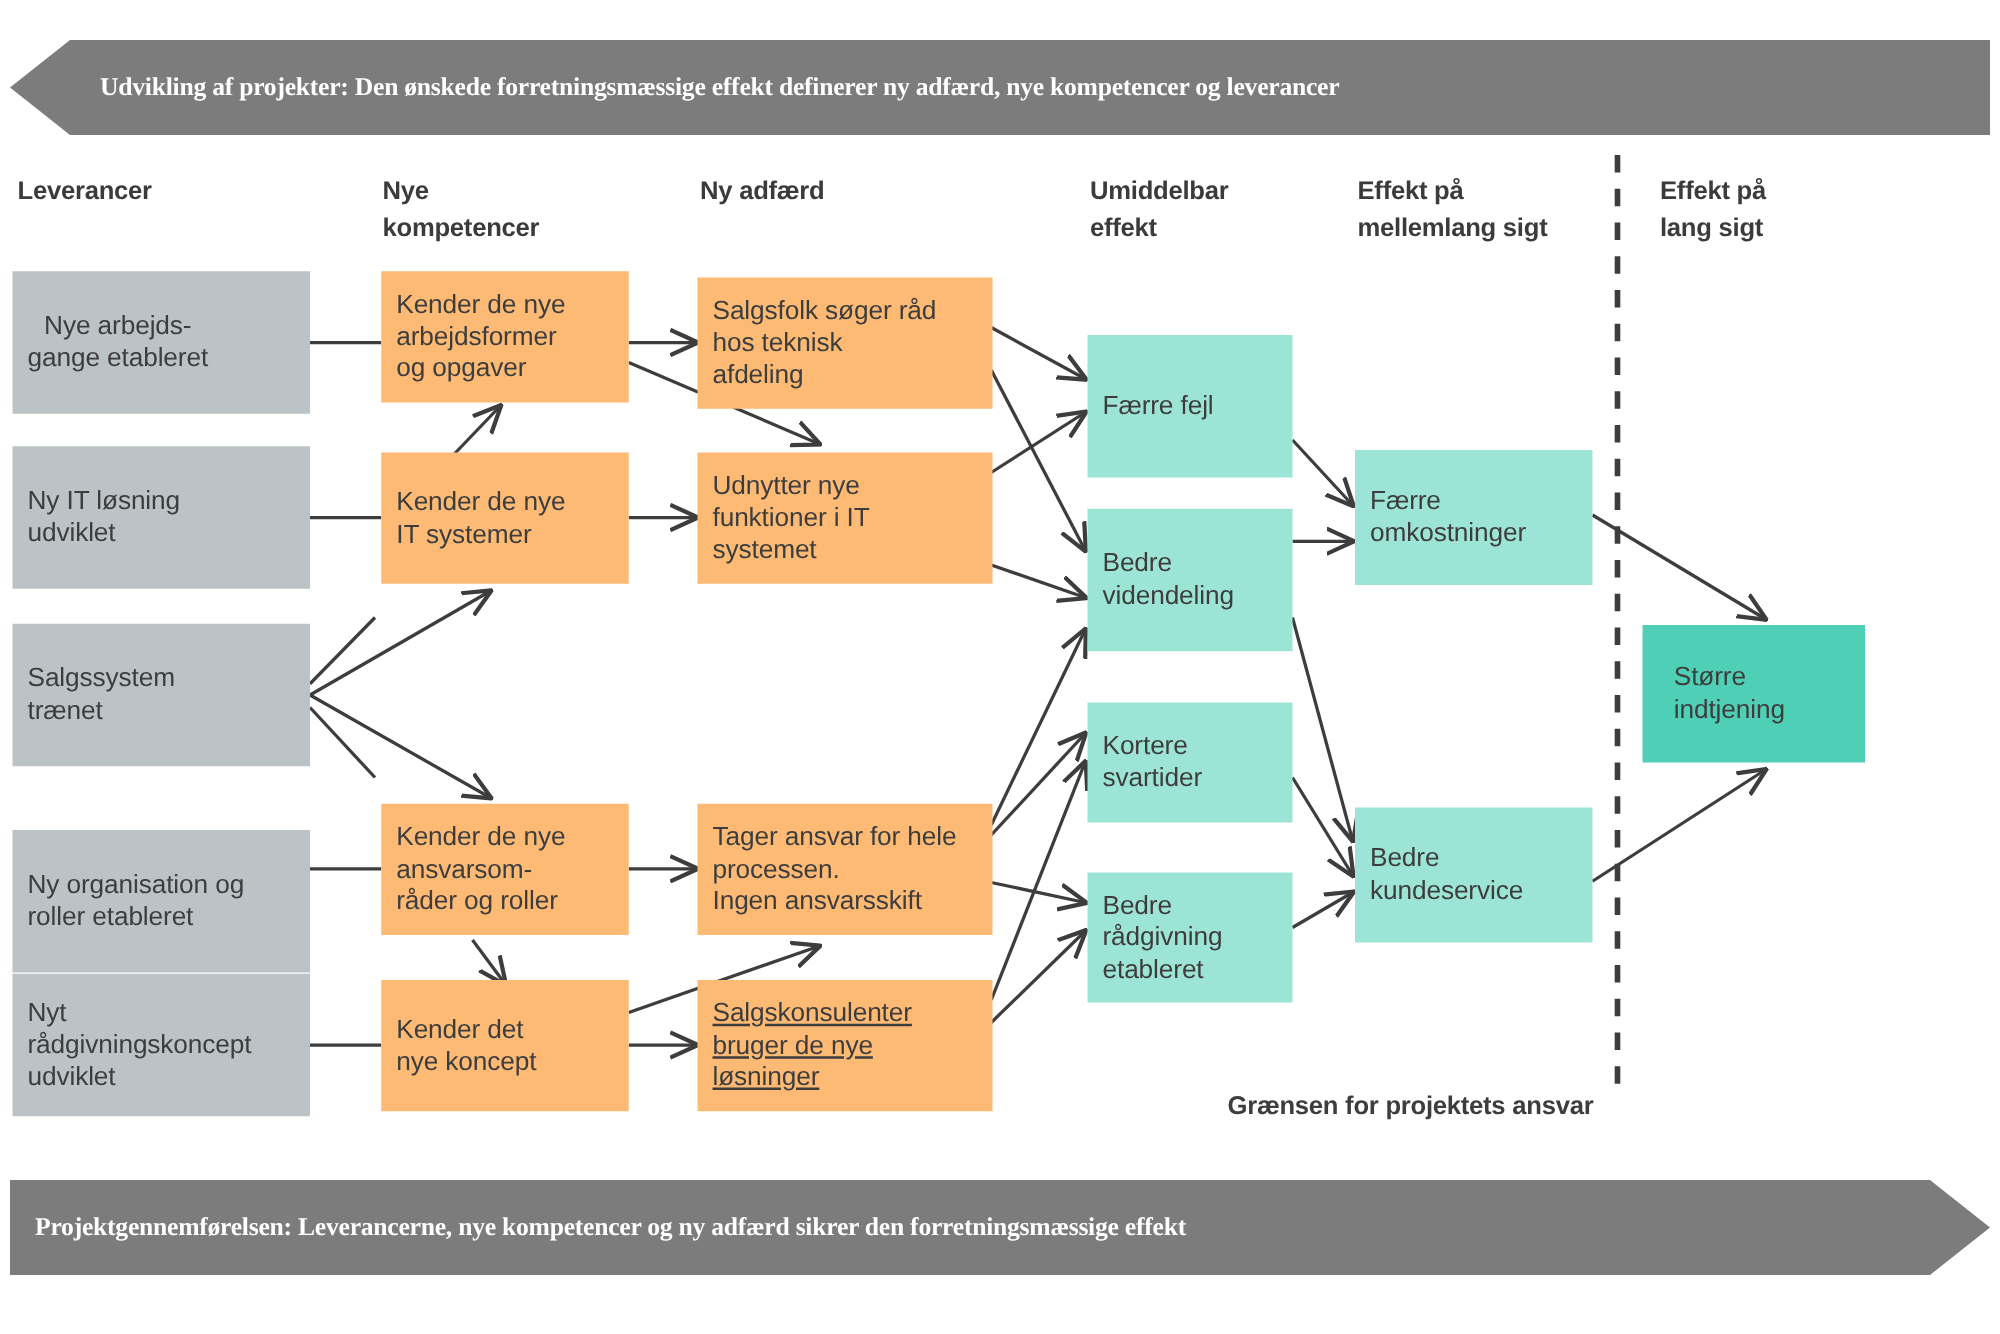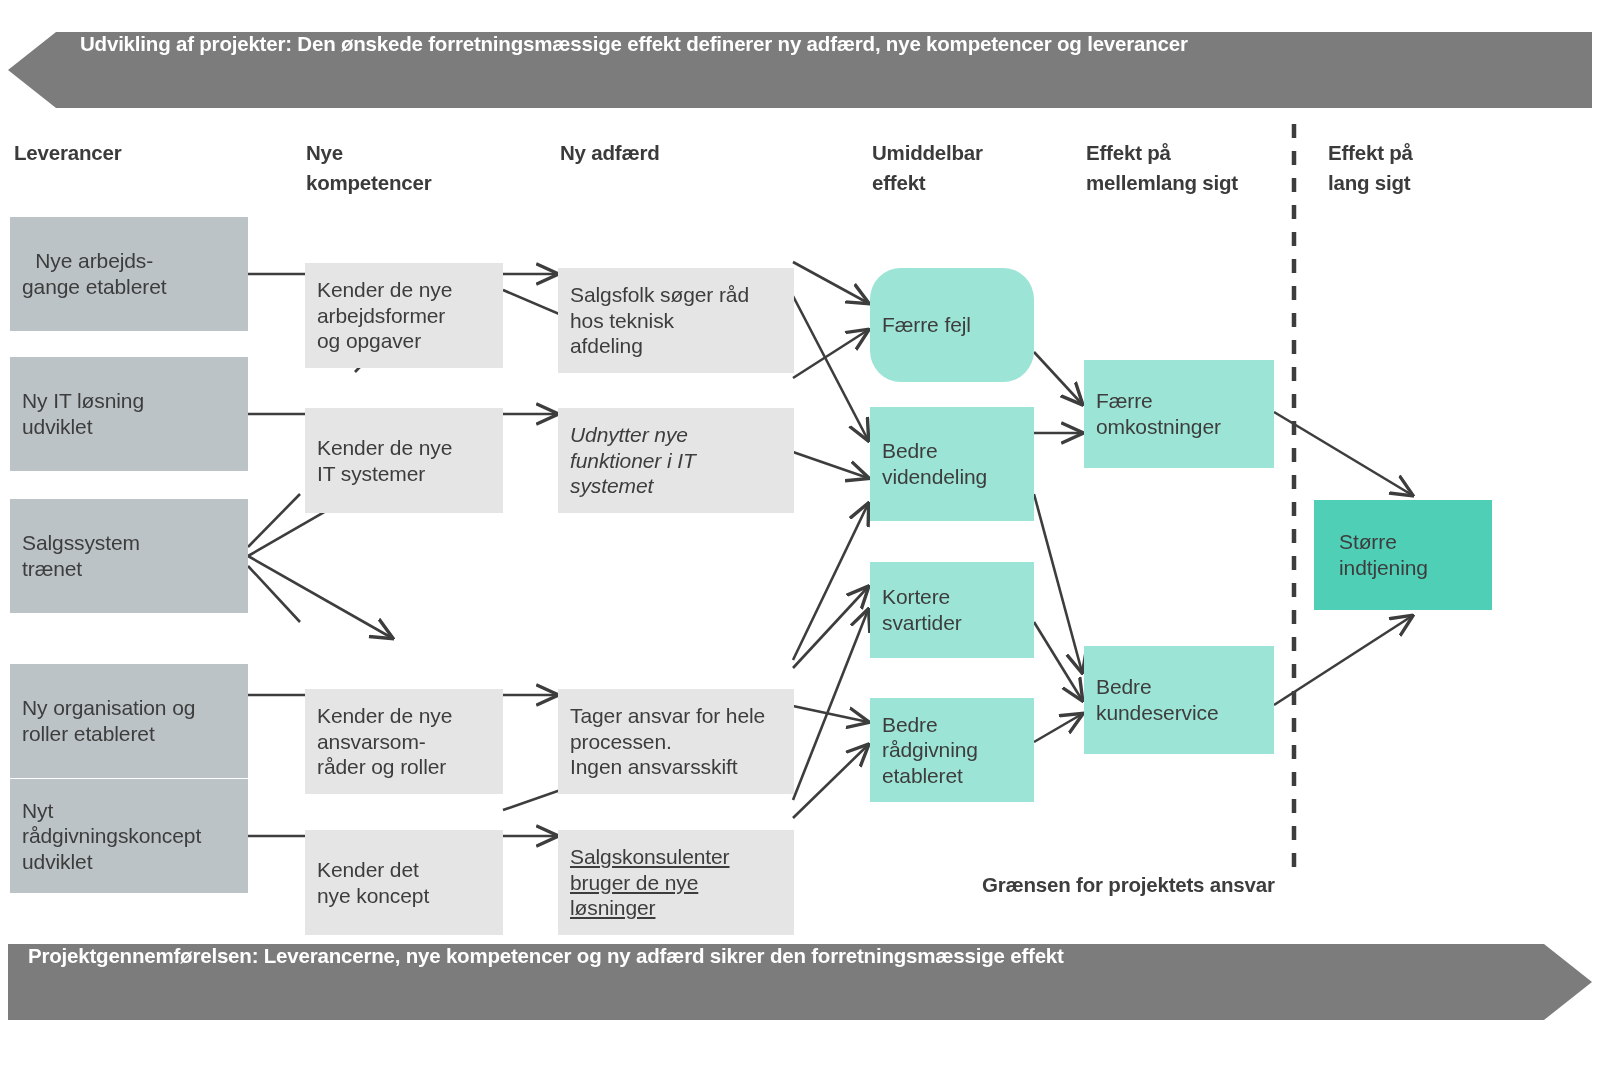--- a/index.html
+++ b/index.html
@@ -1,36 +1,36 @@
 <!DOCTYPE html>
 <html><head>
 <meta charset="utf-8">
 <style>
   html,body{margin:0;padding:0;background:#ffffff;}
   body{width:1600px;height:1067px;overflow:hidden;font-family:"Liberation Sans",sans-serif;}
   #stage{position:relative;width:1600px;height:1067px;background:#fff;}
 
   
-  .banner{position:absolute;height:76px;display:flex;align-items:flex-start;}
+  .banner{position:absolute;height:76px;display:flex;align-items:center;font-family:Liberation Serif, serif;}
   .banner svg{position:absolute;left:0;top:0;}
   .banner .btext{position:relative;color:#ffffff;font-weight:bold;font-size:20.5px;letter-spacing:-0.2px;white-space:nowrap;}
   #banner-top{left:8px;top:32px;width:1584px;}
   #banner-top .btext{margin-left:72px;}
   #banner-bottom{left:8px;top:944px;width:1584px;}
   #banner-bottom .btext{margin-left:20px;}
 
   
   .colhead{position:absolute;font-weight:bold;font-size:20.5px;color:#3b3b3b;line-height:1.45;letter-spacing:-0.2px;}
 
   
   .node{position:absolute;box-sizing:border-box;display:flex;align-items:center;
         padding:0 12px;color:#3d3d3d;font-size:21px;line-height:1.22;letter-spacing:-0.1px;}
   .node span{display:block;white-space:pre-line;}
   .n-gray{background:#bcc3c6;}
-  .n-mint{background:#e5e5e5;margin-top:46px;}
+  .n-mint{background:#fdba74;}
   .n-teal{background:#9ce5d6;}
   .n-strong{background:#4fcfb6;}
 
   #boundary-label{position:absolute;font-weight:bold;font-size:20.5px;color:#3d3d3d;
                   letter-spacing:-0.2px;white-space:nowrap;}
 
   #wires{position:absolute;left:0;top:0;width:1600px;height:1067px;pointer-events:none;}
 </style>
 </head>
 <body>
@@ -146,37 +146,37 @@
   <div class="node n-mint" style="left:305px;top:784px;width:198px;height:105px;">
       <span style="white-space: pre-line;">Kender det
 nye koncept</span>
     </div>
 
   <div class="node n-mint" style="left:558px;top:222px;width:236px;height:105px;">
       <span style="white-space: pre-line;">Salgsfolk søger råd
 hos teknisk
 afdeling</span>
     </div>
-  <div class="node n-mint" style="left:558px;top:362px;width:236px;height:105px;font-style:italic;">
+  <div class="node n-mint" style="left:558px;top:362px;width:236px;height:105px;">
       <span style="white-space: pre-line;">Udnytter nye
 funktioner i IT
 systemet</span>
     </div>
   <div class="node n-mint" style="left:558px;top:643px;width:236px;height:105px;">
       <span style="white-space: pre-line;">Tager ansvar for hele
 processen.
 Ingen ansvarsskift</span>
     </div>
   <div class="node n-mint" style="left:558px;top:784px;width:236px;height:105px;text-decoration:underline;">
       <span style="white-space: pre-line;">Salgskonsulenter
 bruger de nye
 løsninger</span>
     </div>
 
-  <div class="node n-teal" style="left:870px;top:268px;width:164px;height:114px;border-radius:31px;">
+  <div class="node n-teal" style="left:870px;top:268px;width:164px;height:114px;">
       <span style="white-space: pre-line;">Færre fejl</span>
     </div>
   <div class="node n-teal" style="left:870px;top:407px;width:164px;height:114px;">
       <span style="white-space: pre-line;">Bedre
 videndeling</span>
     </div>
   <div class="node n-teal" style="left:870px;top:562px;width:164px;height:96px;">
       <span style="white-space: pre-line;">Kortere
 svartider</span>
     </div>

